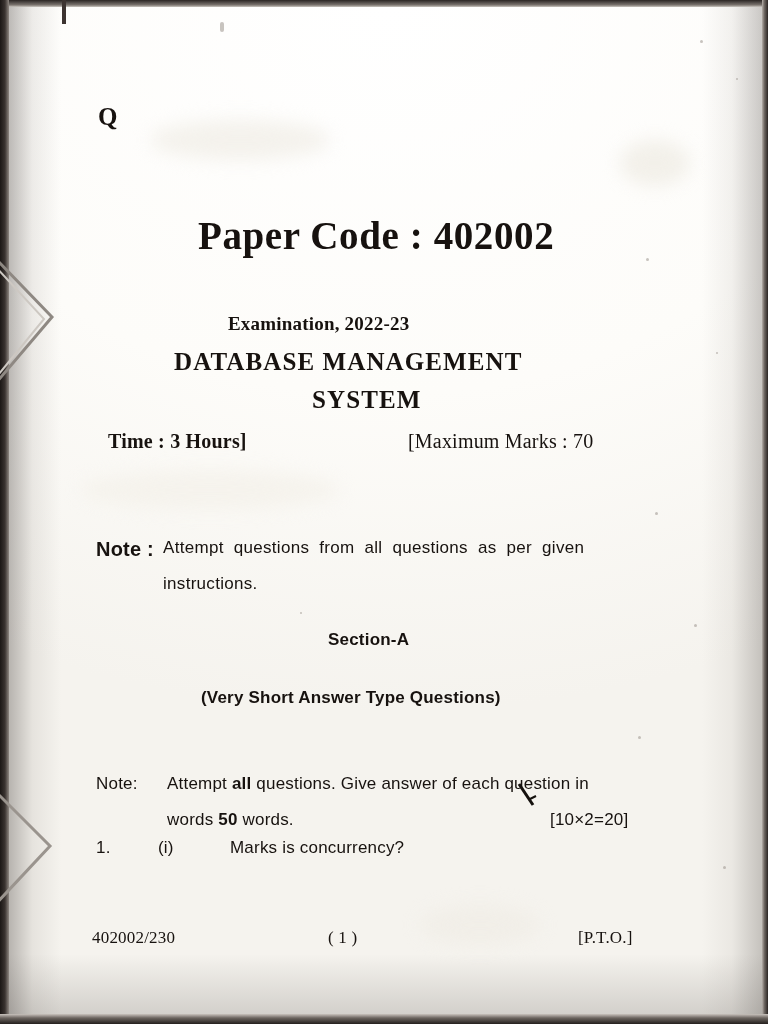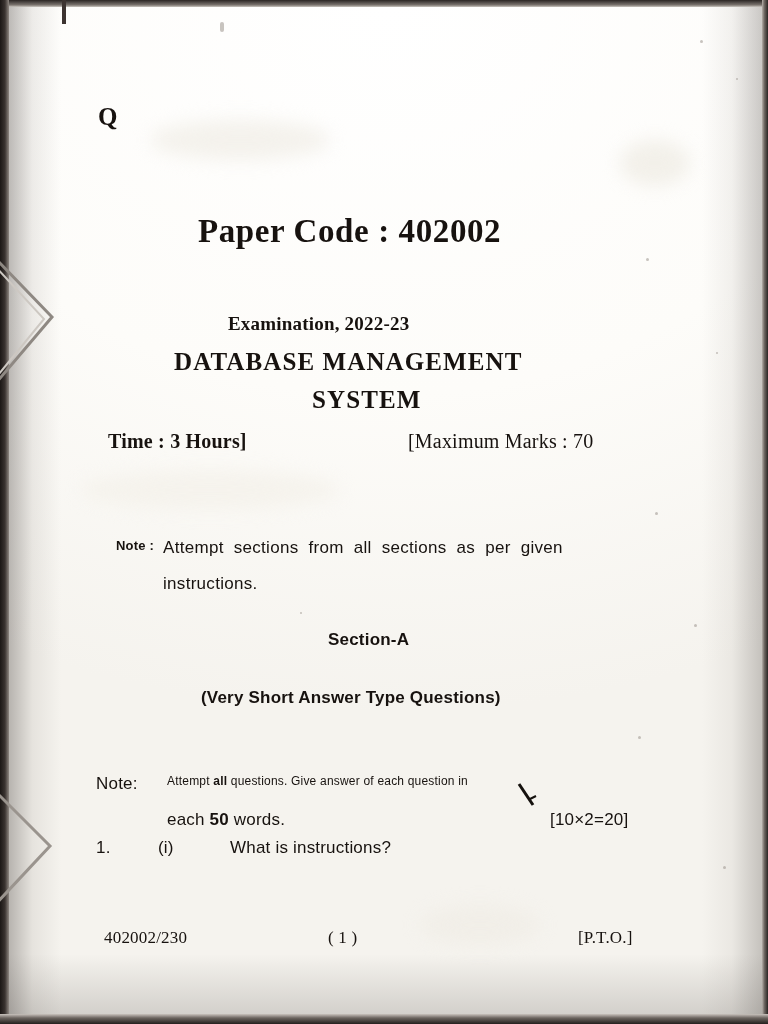--- a/index.html
+++ b/index.html
@@ -118,21 +118,21 @@
     font-family: "Liberation Serif", serif;
   }
   .printed-pages {
     left: 468px; top: 106px;
     font-size: 20px;
     font-weight: bold;
     letter-spacing: .4px;
   }
   .paper-code {
     left: 198px; top: 213px;
-    font-size: 33px;
+    font-size: 39px;
     font-weight: bold;
     letter-spacing: .6px;
   }
   .course-line {
     left: 203px; top: 276px;
     font-size: 19px;
     font-weight: bold;
     letter-spacing: .1px;
   }
   .exam-line {
@@ -159,24 +159,23 @@
     font-weight: bold;
   }
   .marks-line {
     left: 408px; top: 430px;
     font-size: 20px;
     font-weight: normal;
   }
 
   .note1-label {
     left: 96px; top: 538px;
-    font-size: 13px;
-    font-weight: bold;
-    font-family: "Liberation Sans", sans-serif;
-    margin-left: 20px;
+    font-size: 20px;
+    font-weight: bold;
+    font-family: "Liberation Sans", sans-serif;
   }
   .note1-text {
     left: 163px; top: 538px;
     font-size: 17px;
     font-family: "Liberation Sans", sans-serif;
     letter-spacing: .3px;
   }
   .note1-text2 {
     left: 163px; top: 574px;
     font-size: 17px;
@@ -199,21 +198,21 @@
   }
 
   .note2-label {
     left: 96px; top: 774px;
     font-size: 17px;
     font-weight: normal;
     font-family: "Liberation Sans", sans-serif;
   }
   .note2-text {
     left: 167px; top: 774px;
-    font-size: 12px;
+    font-size: 17px;
     font-family: "Liberation Sans", sans-serif;
   }
   .note2-text2 {
     left: 167px; top: 810px;
     font-size: 17px;
     font-family: "Liberation Sans", sans-serif;
   }
   .marks-tag {
     left: 550px; top: 810px;
     font-size: 17px;
@@ -239,21 +238,20 @@
     left: 230px; top: 838px;
     font-size: 17px;
     font-family: "Liberation Sans", sans-serif;
     letter-spacing: .2px;
   }
 
   .footer-left {
     left: 92px; top: 928px;
     font-size: 17px;
     font-family: "Liberation Serif", serif;
-    margin-left: 12px;
   }
   .footer-center {
     left: 328px; top: 928px;
     font-size: 17px;
     font-family: "Liberation Serif", serif;
   }
   .footer-right {
     left: 578px; top: 928px;
     font-size: 17px;
     font-family: "Liberation Serif", serif;
@@ -316,39 +314,39 @@
 
   <div class="ink serif paper-code">Paper Code : 402002</div>
   <div class="ink serif exam-line">Examination, 2022-23</div>
   <div class="ink serif subject-1">DATABASE MANAGEMENT</div>
   <div class="ink serif subject-2">SYSTEM</div>
 
   <div class="ink serif time-line">Time : 3 Hours]</div>
   <div class="ink serif marks-line">[Maximum Marks : 70</div>
 
   <div class="ink sans note1-label">Note :</div>
-  <div class="ink sans note1-text">Attempt  sections  from  all  sections  as  per  given</div>
+  <div class="ink sans note1-text">Attempt  questions  from  all  questions  as  per  given</div>
   <div class="ink sans note1-text2">instructions.</div>
 
   <div class="ink sans section-a">Section-A</div>
   <div class="ink sans section-sub">(Very Short Answer Type Questions)</div>
 
   <div class="ink sans note2-label">Note:</div>
   <div class="ink sans note2-text"><span>Attempt </span><span class="b">all</span><span> questions. Give answer of each question in</span></div>
-  <div class="ink sans note2-text2"><span>each </span><span class="b">50</span><span> words.</span></div>
+  <div class="ink sans note2-text2"><span>words </span><span class="b">50</span><span> words.</span></div>
   <div class="ink sans marks-tag">[10×2=20]</div>
 
   <div class="pen-mark">
     <svg width="22" height="26" viewBox="0 0 22 26">
       <path d="M3 2 L17 23" stroke="#15110e" stroke-width="3" fill="none"></path>
       <path d="M14 17 L20 14" stroke="#15110e" stroke-width="2" fill="none"></path>
     </svg>
   </div>
 
   <div class="ink sans q1-num">1.</div>
   <div class="ink sans q1-rom">(i)</div>
-  <div class="ink sans q1-text">What is instructions?</div>
+  <div class="ink sans q1-text">Marks is concurrency?</div>
 
   <div class="ink serif footer-left">402002/230</div>
   <div class="ink serif footer-center">( 1 )</div>
   <div class="ink serif footer-right">[P.T.O.]</div>
 
 </div>
 
 </body></html>

